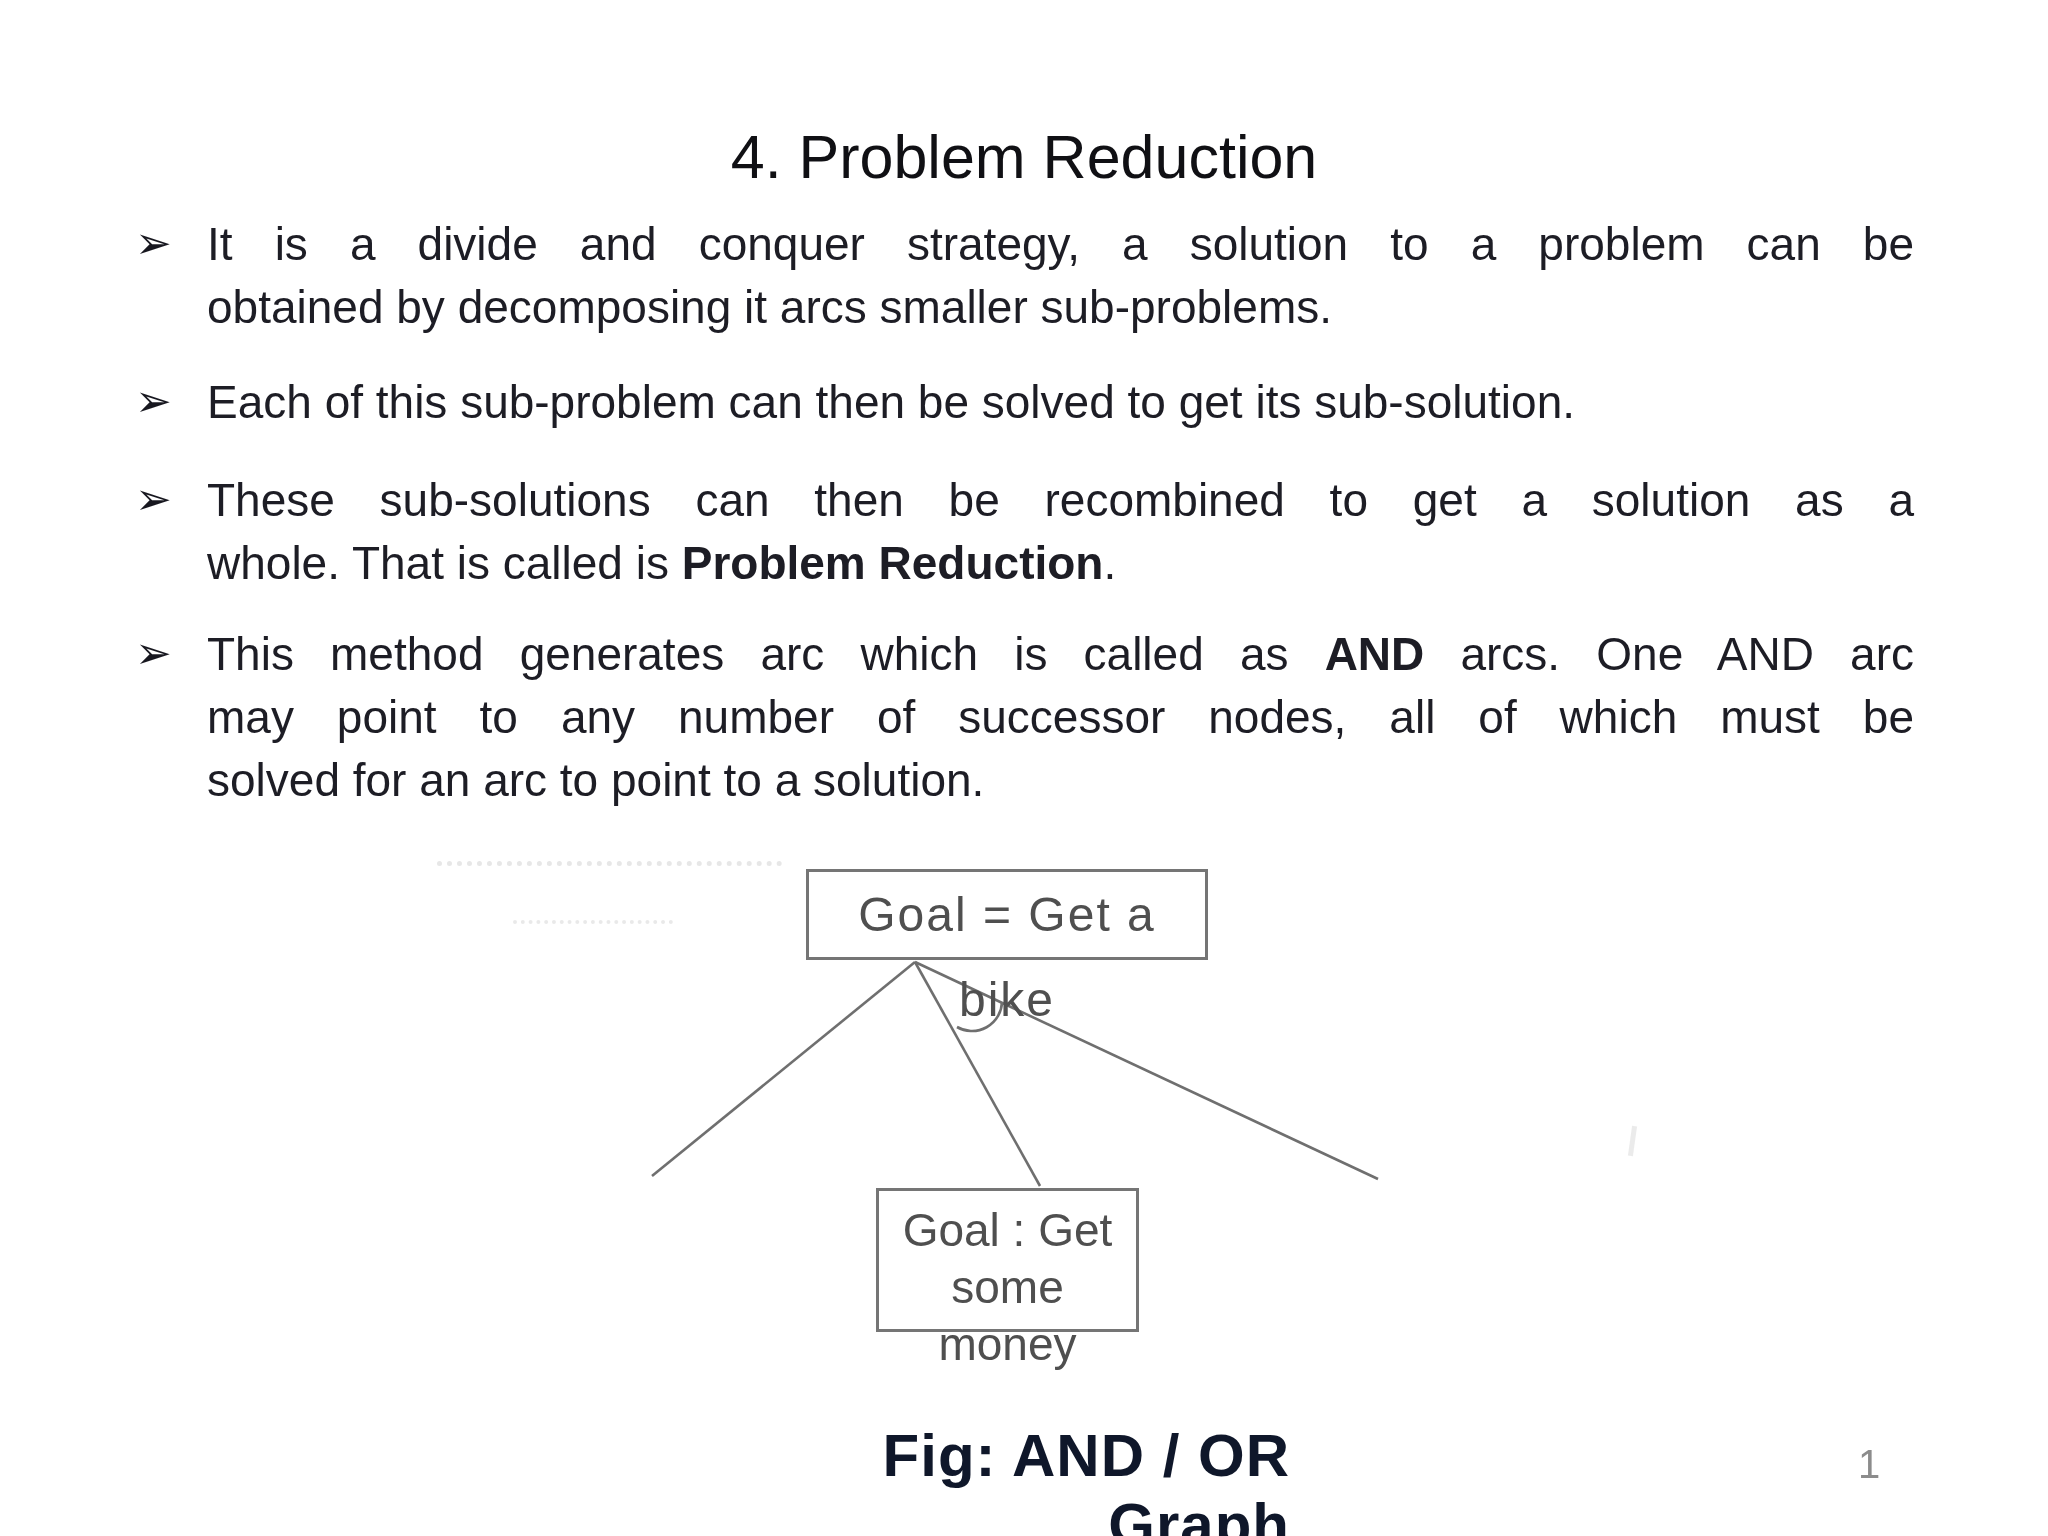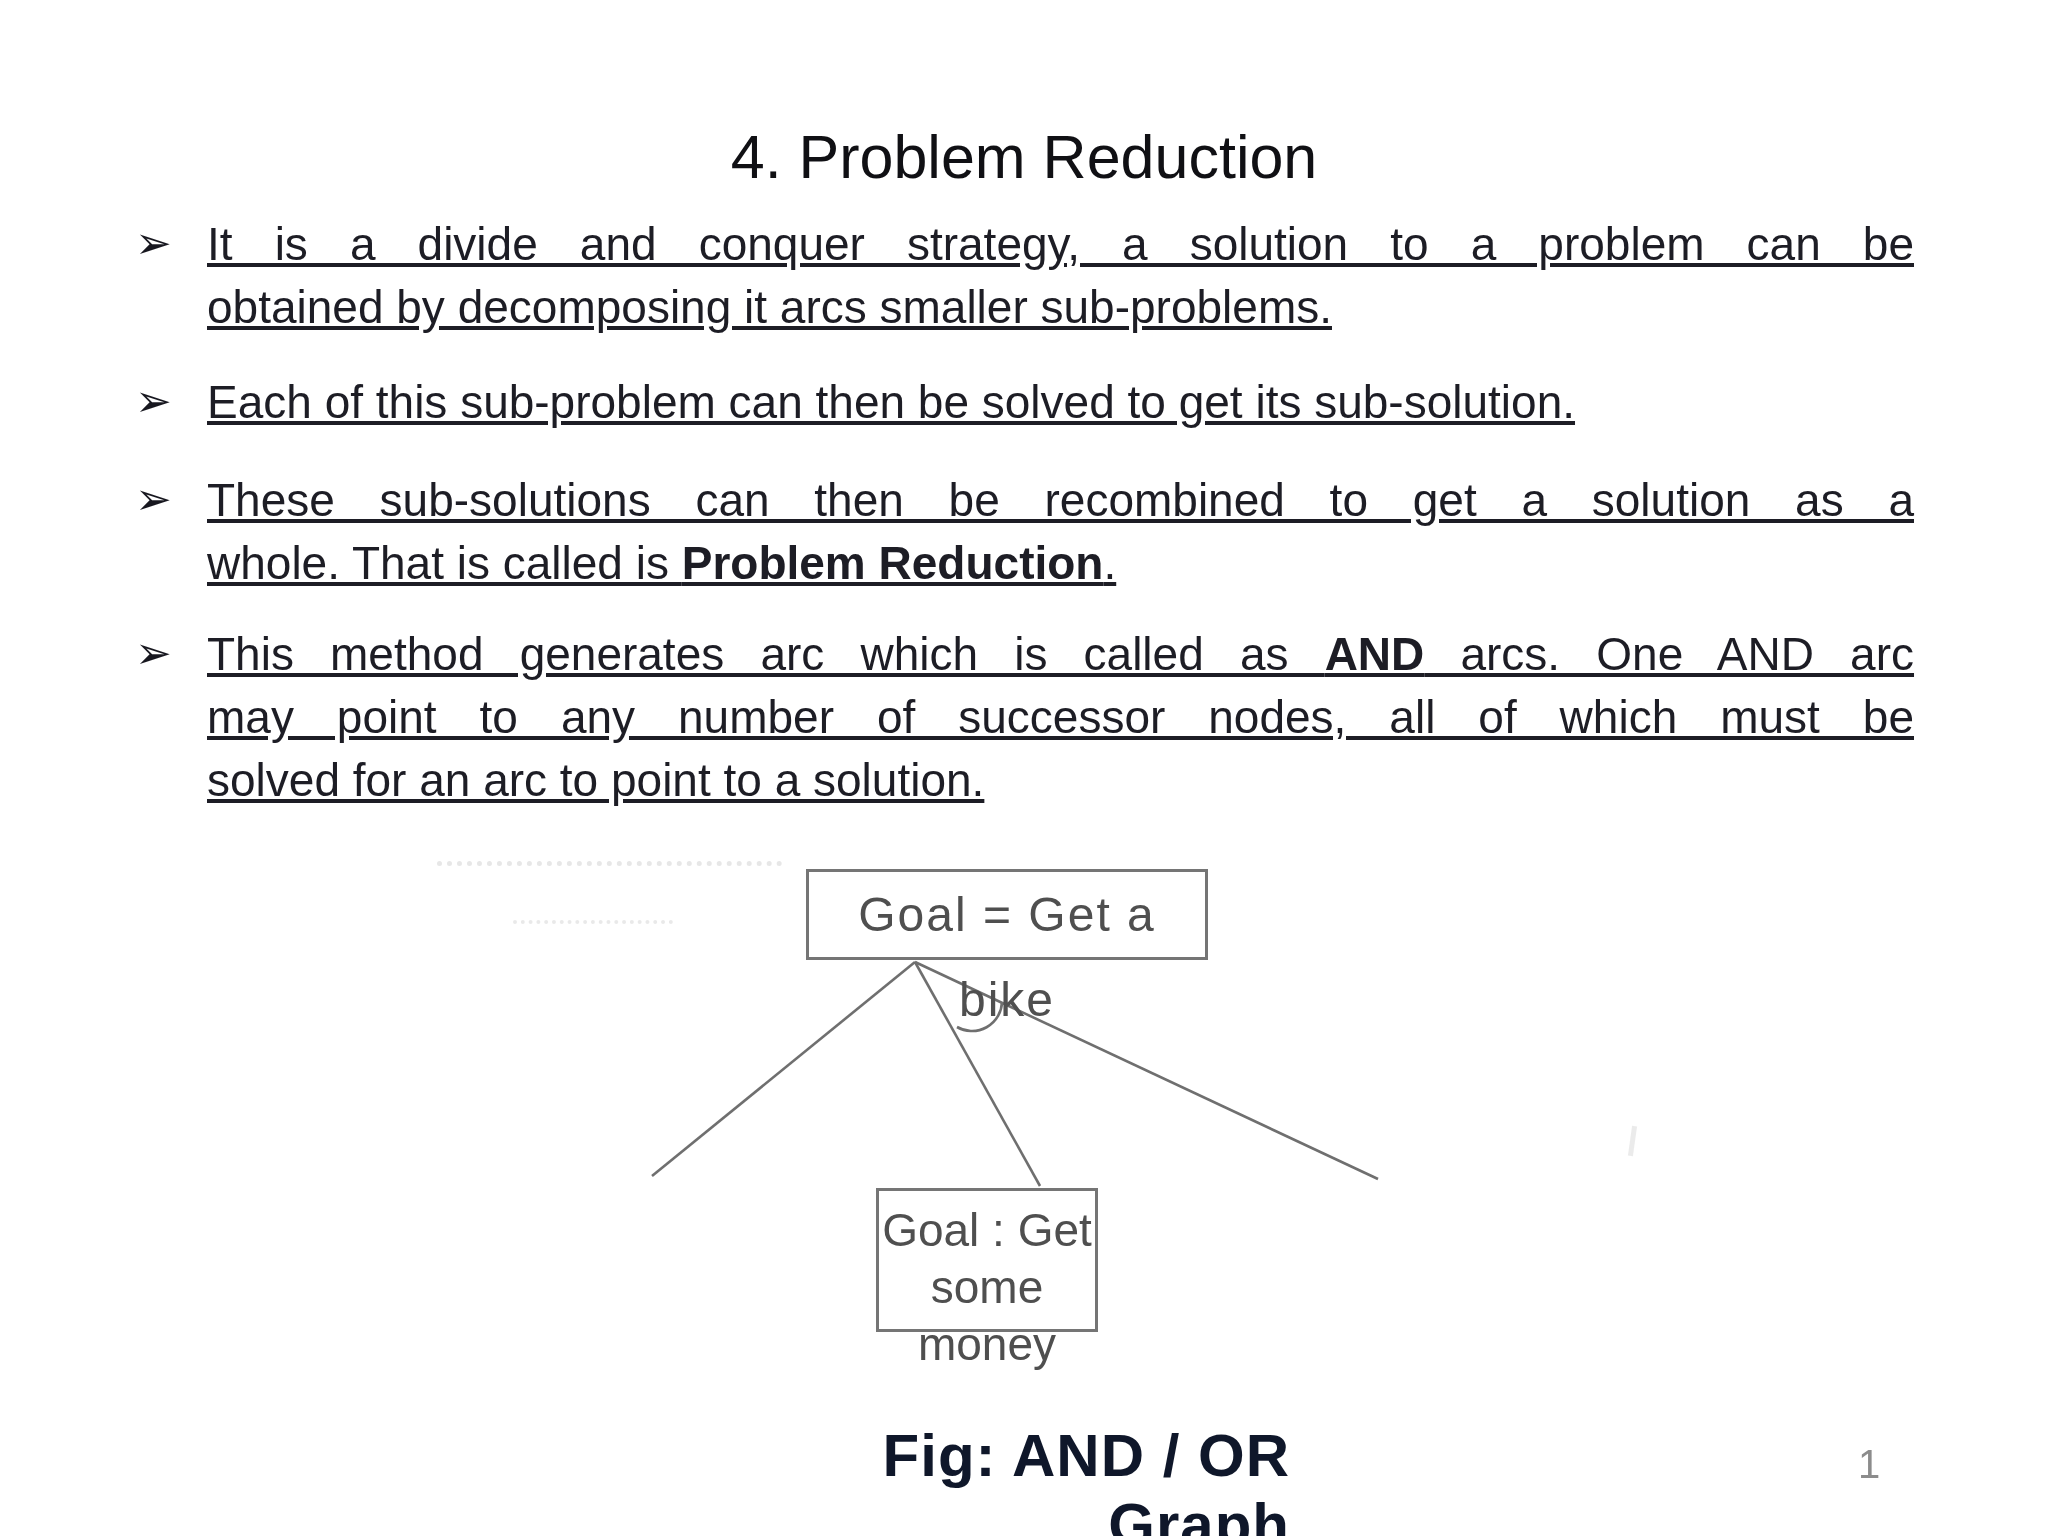--- a/index.html
+++ b/index.html
@@ -16,33 +16,33 @@
   .bullet:nth-child(1){top:213px;}
   .bullet:nth-child(2){top:371px;}
   .bullet:nth-child(3){top:469px;}
   .bullet:nth-child(4){top:623px;}
   .marker{position:absolute;left:0;top:4px;font-size:44px;color:#17171f;
           font-family:"DejaVu Sans",sans-serif;}
   .btext{margin-left:72px;width:1707px;font-size:46px;color:#1d1d25;}
   .line{display:block;height:63px;line-height:63px;white-space:normal;
         text-align:left;}
   .line.j{text-align:justify;text-align-last:justify;}
-  .line span{display:inline;text-decoration:underline;}
+  .line span{display:inline;}
 
   
   .diagram{position:absolute;left:0;top:0;width:2048px;height:1536px;
            filter:blur(0.35px);}
   .edges{position:absolute;left:0;top:0;width:2048px;height:1536px;}
   .node{position:absolute;background:#ffffff;border:3px solid #757575;
         box-sizing:border-box;color:#4f4f4f;text-align:center;}
   .node-root{left:806px;top:869px;width:402px;height:91px;
              font-size:48px;line-height:85px;letter-spacing:2px;}
   .node-child{font-size:46px;line-height:57px;padding-top:11px;}
   .node-c0{left:474px;top:1182px;width:278px;height:142px;}
-  .node-c1{left:876px;top:1188px;width:222px;height:144px;}
+  .node-c1{left:876px;top:1188px;width:263px;height:144px;}
   .node-c2{left:1270px;top:1187px;width:279px;height:138px;}
 
   
   .noise{position:absolute;opacity:.65;}
   .noise-1{left:437px;top:861px;width:345px;border-top:5px dotted #dadada;}
   .noise-2{left:513px;top:920px;width:160px;border-top:4px dotted #dedede;}
   .noise-3{left:1630px;top:1126px;width:5px;height:30px;background:#e0e0e0;
            transform:rotate(8deg);}
 
   

